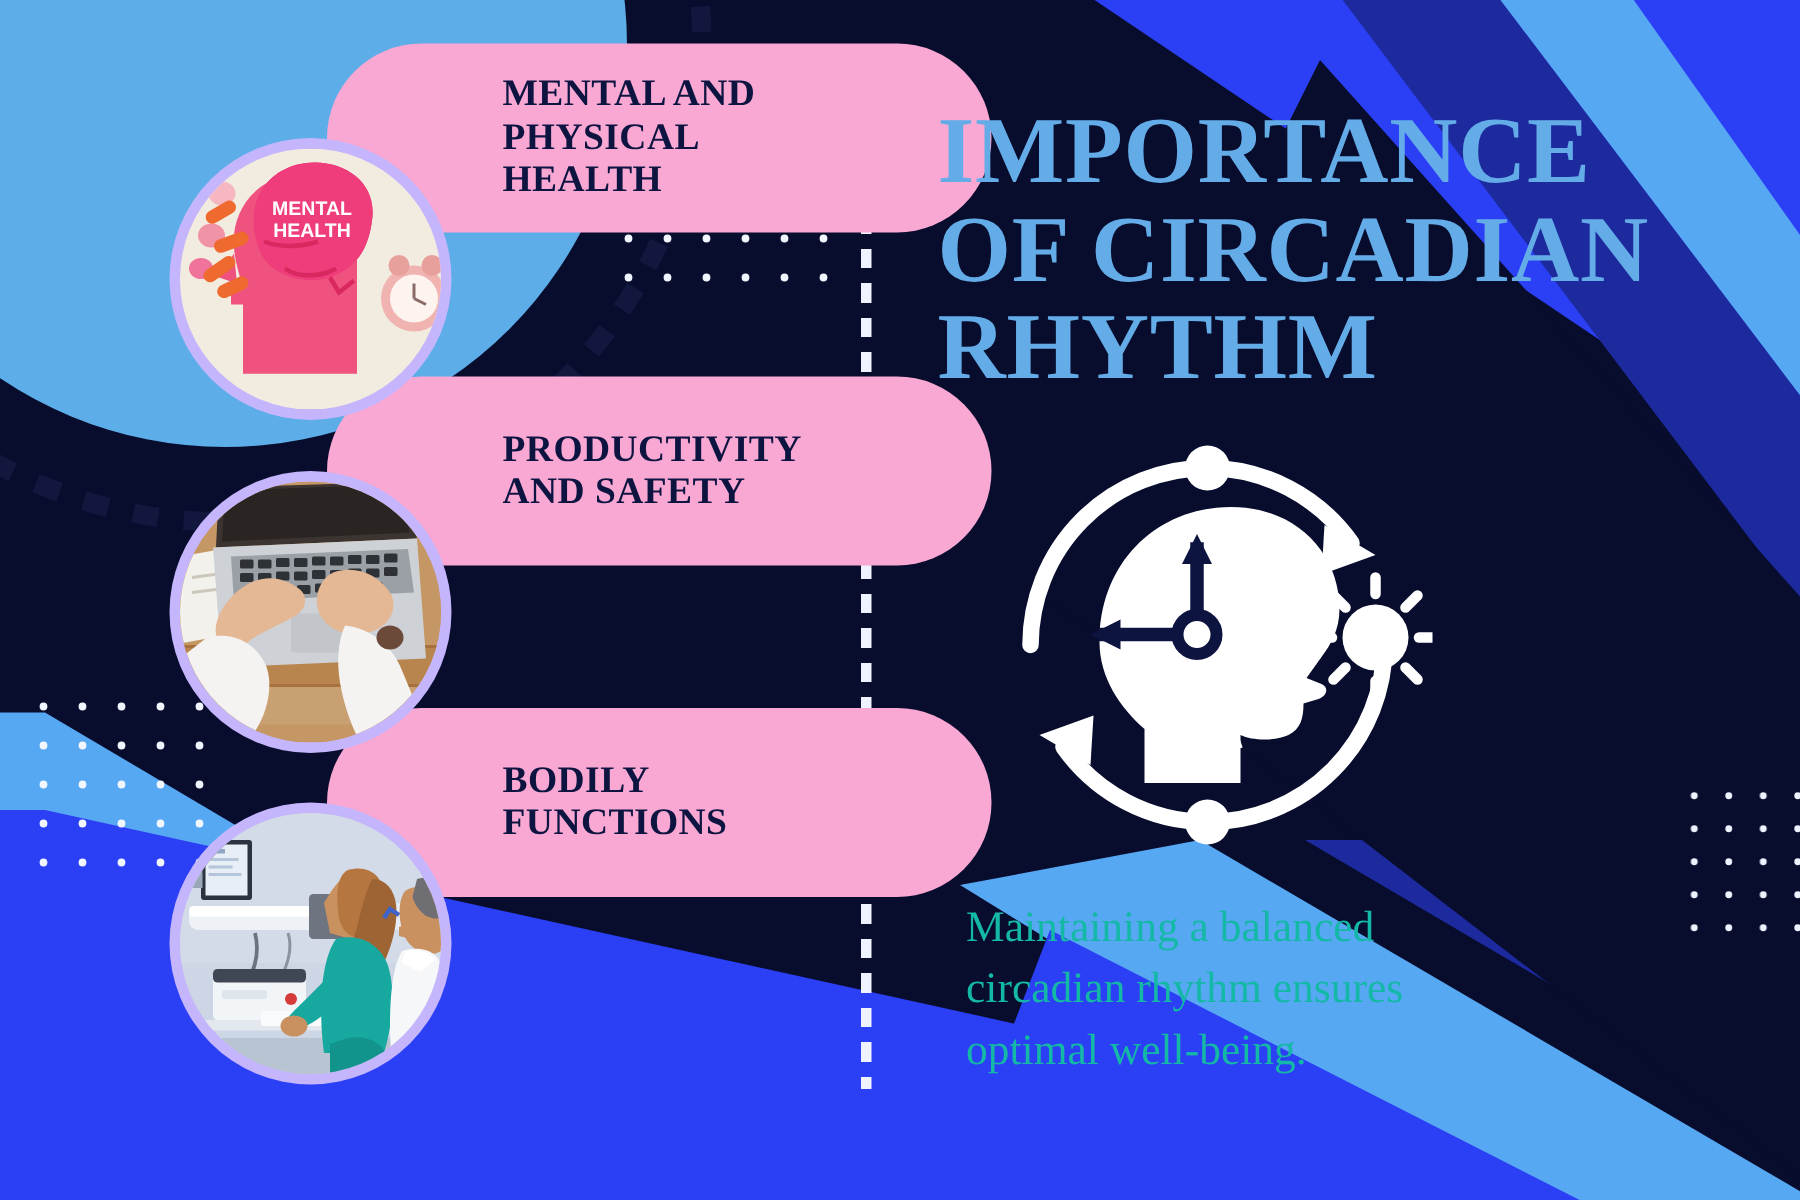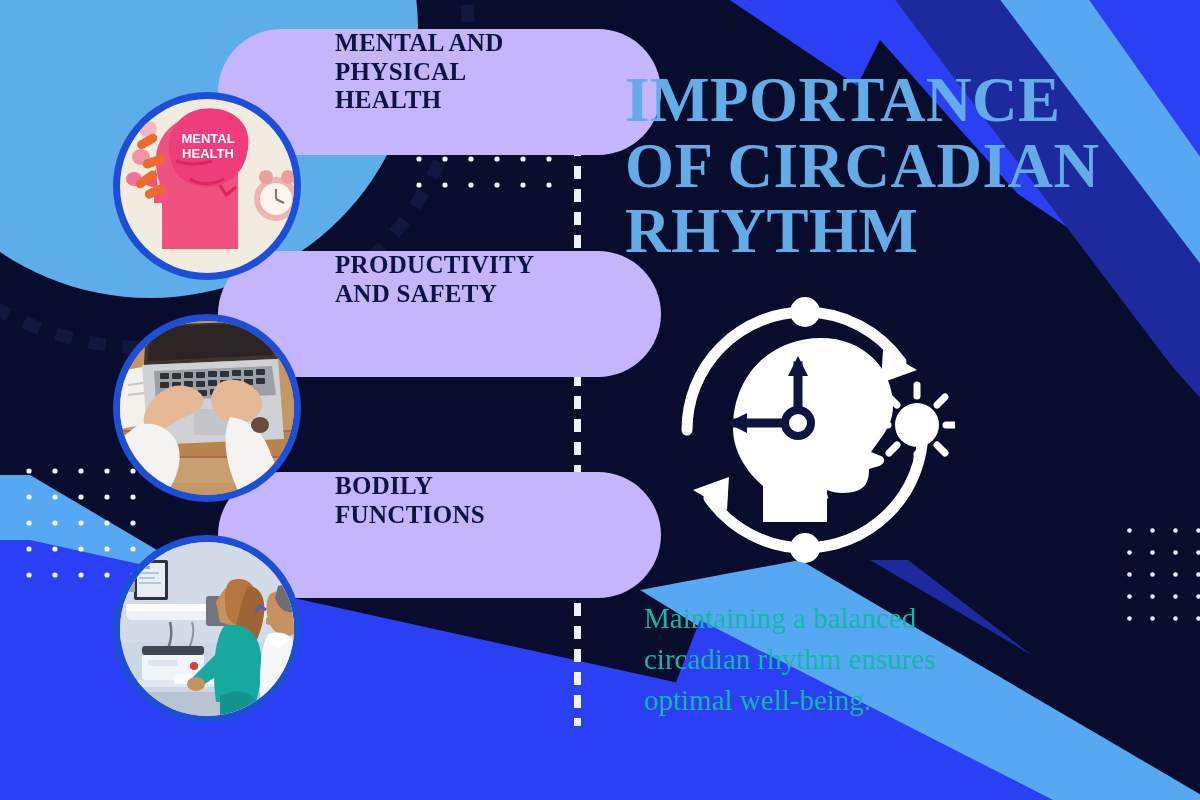--- a/index.html
+++ b/index.html
@@ -32,43 +32,43 @@
   .item { position:absolute; display:flex; align-items:center; }
   .item-1 { left:113px; top:92px; }
   .item-2 { left:113px; top:314px; }
   .item-3 { left:113px; top:535px; }
 
   .pill {
     position:absolute;
     left:105px;
     height:126px;
     width:443px;
-    background:#c4b5fd;
+    background:#f9a8d4;
     border-radius:63px;
     display:flex;
-    align-items:flex-start;
+    align-items:center;
   }
   .pill-label {
     margin-left:117px;
     color:#0d1440;
     font-family:"Liberation Serif", serif;
     font-weight:bold;
     font-size:25px;
     line-height:1.14;
     letter-spacing:0.3px;
     text-transform:uppercase;
     white-space:pre-line;
   }
 
   .thumb {
     position:absolute;
     left:0; top:0;
     width:188px; height:188px;
     border-radius:50%;
-    background:#1d4ed8;
+    background:#c4b5fd;
     padding:7px;
     z-index:3;
     box-shadow:0 0 0 0 rgba(0,0,0,0);
   }
   .thumb-inner {
     width:100%; height:100%;
     border-radius:50%;
     overflow:hidden;
     position:relative;
   }

